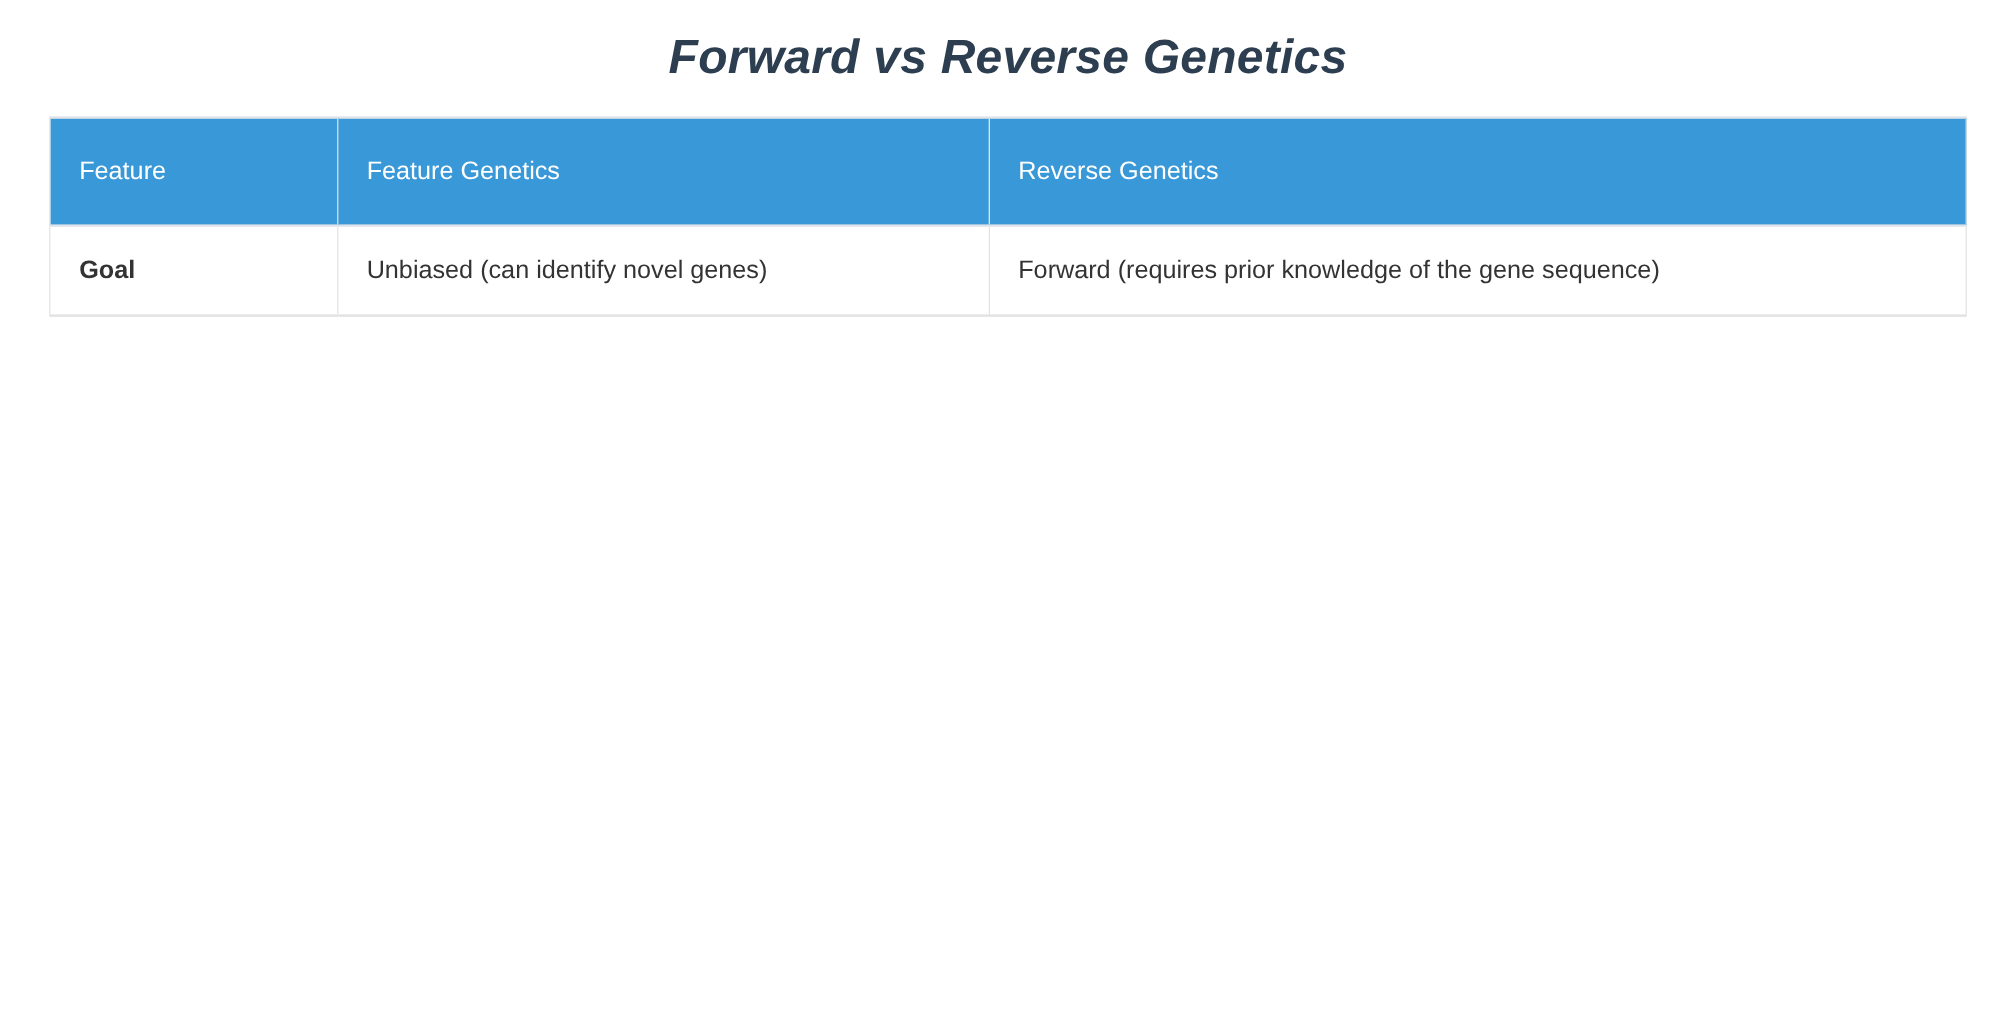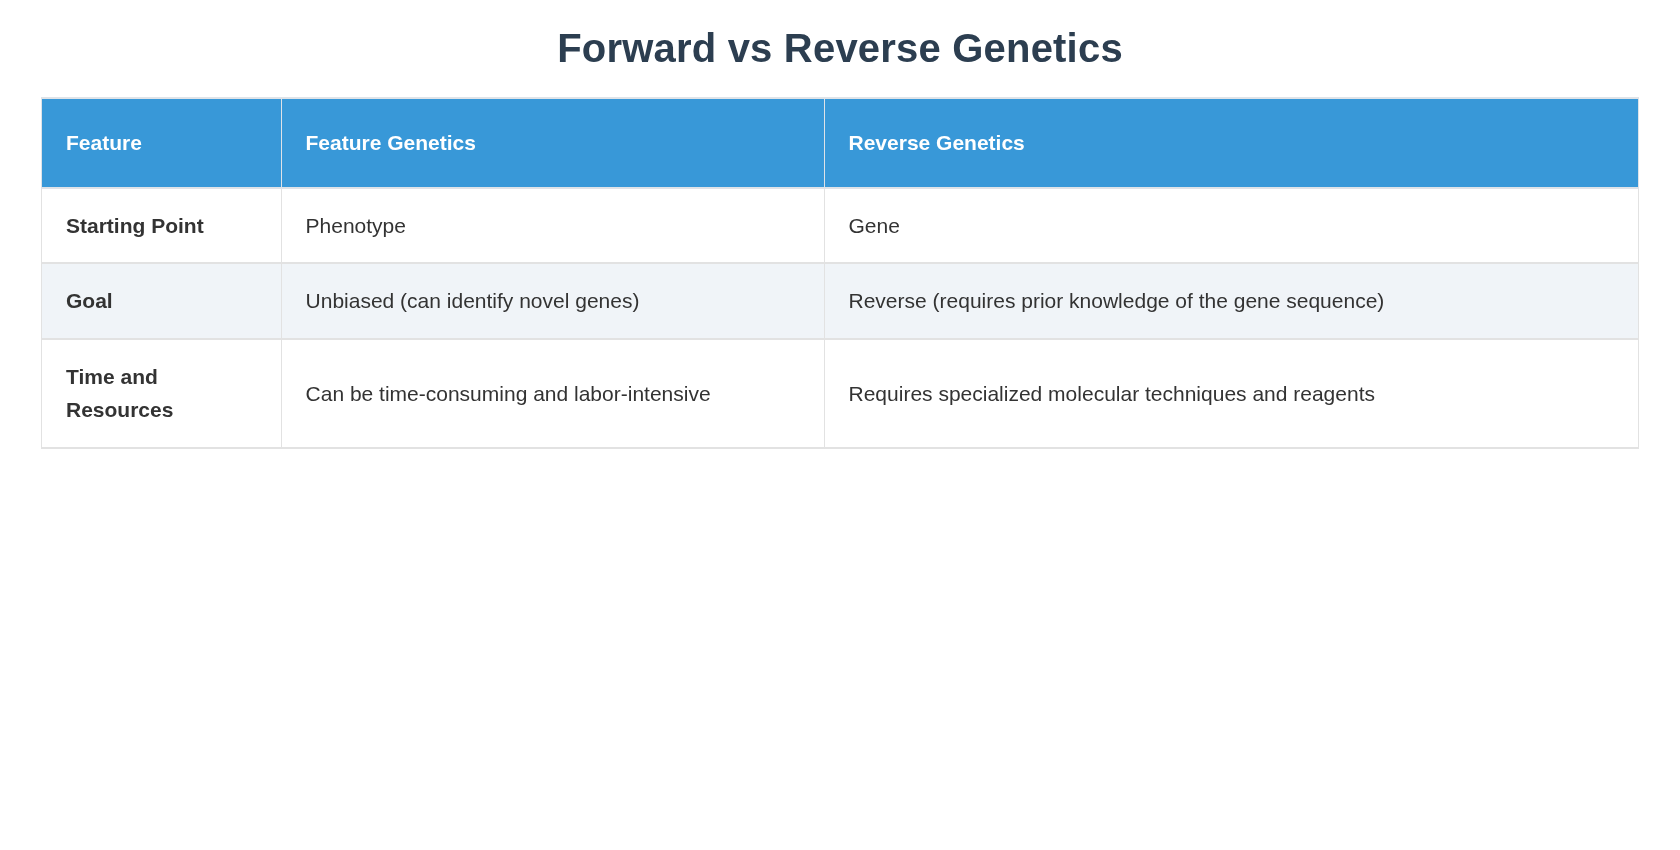--- a/index.html
+++ b/index.html
@@ -19,20 +19,21 @@
   }
 
   h1.page-title {
     text-align: center;
     font-size: 40px;
     font-weight: 700;
     letter-spacing: 0.2px;
     color: #2c3e50;
     margin-bottom: 26px;
     font-family: "Liberation Sans", "DejaVu Sans", sans-serif;
+    font-style: italic;
   }
 
   table.comparison-table {
     width: 100%;
     border-collapse: collapse;
     table-layout: fixed;
     font-size: 21px;
     line-height: 1.6;
   }
 
@@ -47,21 +48,21 @@
     border-bottom-width: 2px;
     padding: 20px 24px;
     text-align: left;
     vertical-align: middle;
     word-wrap: break-word;
   }
 
   .comparison-table thead th {
     background: #3898d8;
     color: #ffffff;
-    font-weight: 700;
+    font-weight: 400;
     font-size: 21px;
     padding-top: 27px;
     padding-bottom: 27px;
     border-color: #dfe3e8;
   }
 
   .comparison-table tbody th.feature-cell {
     font-weight: 700;
     color: #333333;
   }
@@ -91,30 +92,20 @@
     </colgroup>
     <thead>
       <tr>
         <th>Feature</th>
         <th>Feature Genetics</th>
         <th>Reverse Genetics</th>
       </tr>
     </thead>
     <tbody id="table-body">
         <tr>
-          <th class="feature-cell">Starting Point</th>
-          <td class="forward-cell">Phenotype</td>
-          <td class="reverse-cell">Gene</td>
-        </tr>
-        <tr>
           <th class="feature-cell">Goal</th>
           <td class="forward-cell">Unbiased (can identify novel genes)</td>
-          <td class="reverse-cell">Reverse (requires prior knowledge of the gene sequence)</td>
-        </tr>
-        <tr>
-          <th class="feature-cell">Time and Resources</th>
-          <td class="forward-cell">Can be time-consuming and labor-intensive</td>
-          <td class="reverse-cell">Requires specialized molecular techniques and reagents</td>
+          <td class="reverse-cell">Forward (requires prior knowledge of the gene sequence)</td>
         </tr>
       </tbody>
   </table>
 
 </div>
 
 </body></html>

